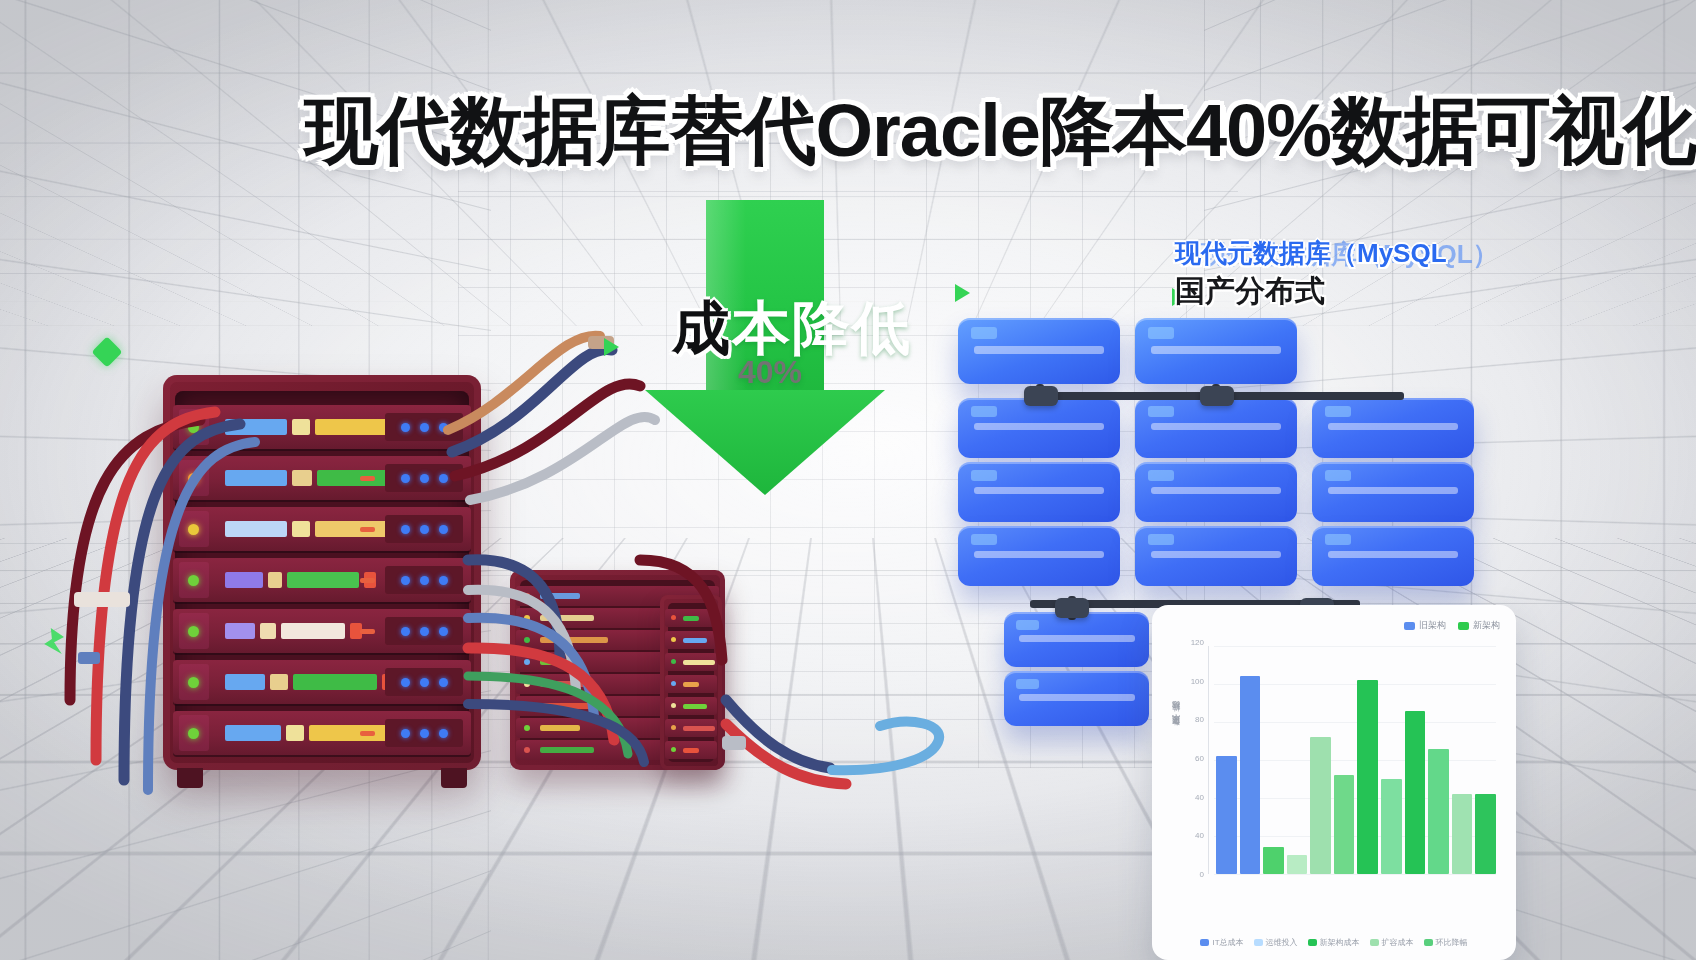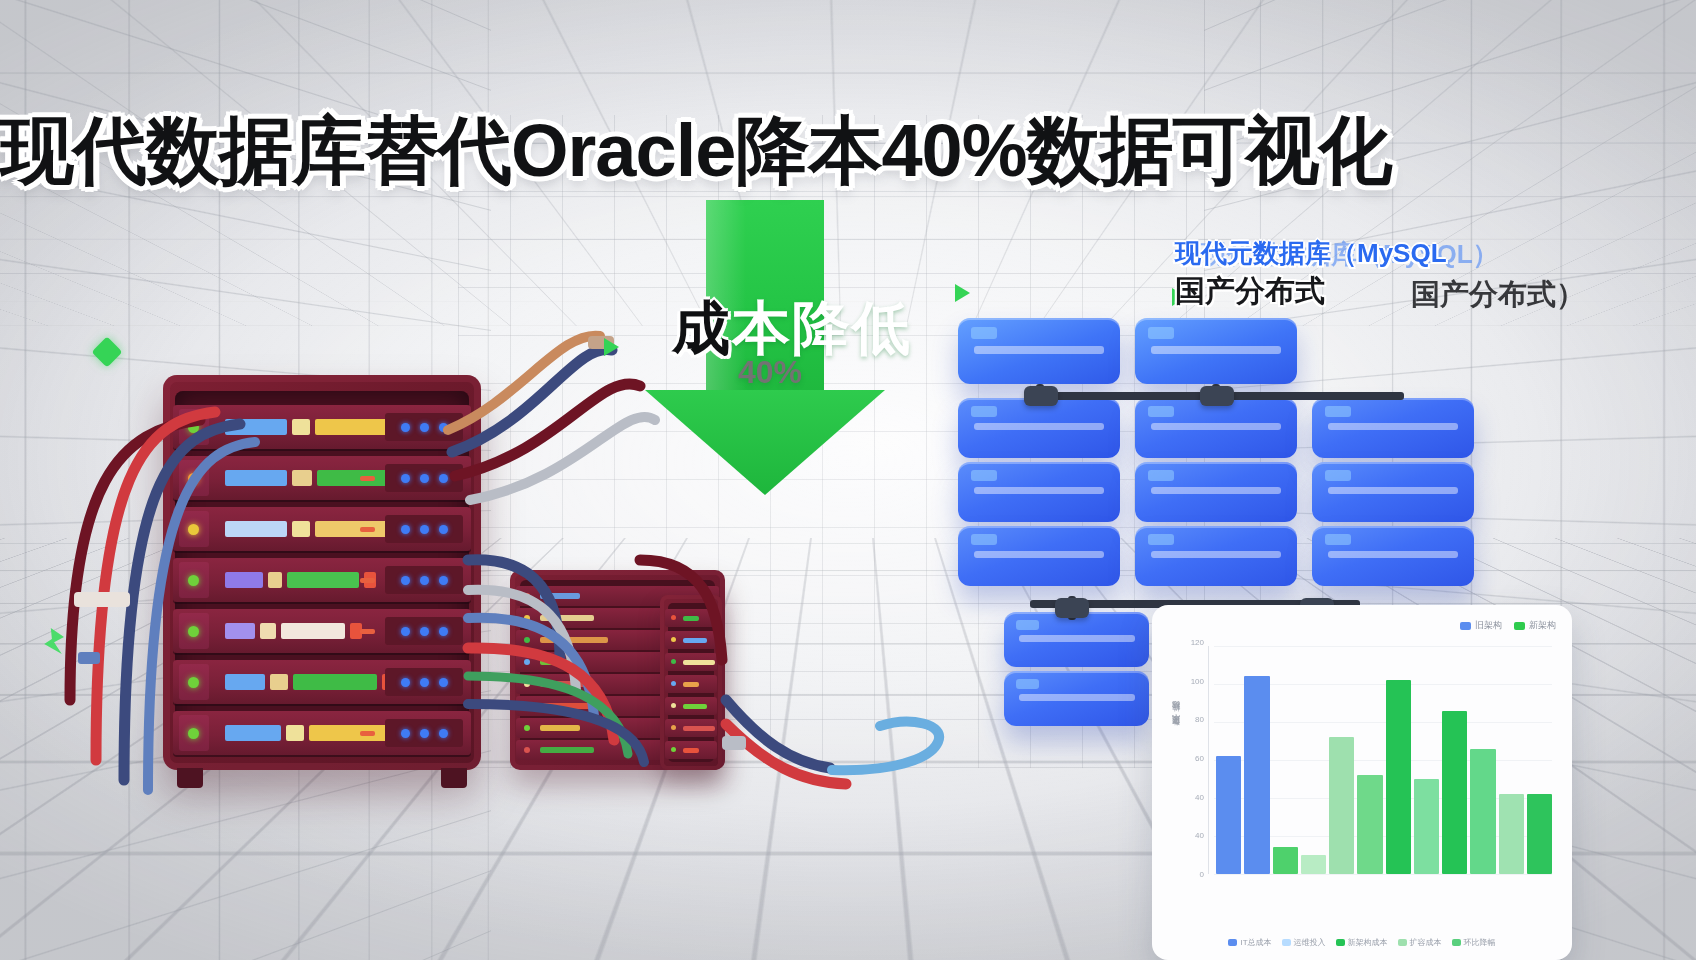--- a/index.html
+++ b/index.html
@@ -45,28 +45,27 @@
     background-image:
       repeating-linear-gradient(0deg, rgba(158,162,170,.30) 0 1.3px, transparent 1.3px 48px),
       repeating-linear-gradient(90deg, rgba(158,162,170,.30) 0 1.3px, transparent 1.3px 52px);
     opacity:.9;
   }
   .vignette { position:absolute; inset:0;
     background:radial-gradient(ellipse 70% 62% at 50% 48%, rgba(255,255,255,.30) 0%, rgba(255,255,255,0) 58%, rgba(120,124,132,.20) 100%); }
 
   
   .title {
-    position:absolute; left:0; right:0; top:82px; text-align:left;
+    position:absolute; left:0; right:0; top:82px; text-align:right;
     font-size:74px; font-weight:900; letter-spacing:-1px; color:#111214;
     white-space:nowrap;
     text-shadow:
       -5px 0 0 #fff, 5px 0 0 #fff, 0 -5px 0 #fff, 0 5px 0 #fff,
       -4px -4px 0 #fff, 4px -4px 0 #fff, -4px 4px 0 #fff, 4px 4px 0 #fff,
       -6px 2px 0 #fff, 6px 2px 0 #fff, 0 8px 12px rgba(90,95,105,.28);
-    margin-top: 20px;
   }
 
   
   .label-block { position:absolute; white-space:nowrap; }
   .lbl-kicker { font-size:27px; font-weight:800; color:#6b4fe0;
     text-shadow:-2px 0 0 #fff,2px 0 0 #fff,0 -2px 0 #fff,0 2px 0 #fff,2px 2px 0 #fff,-2px 2px 0 #fff; }
   .lbl-main { font-size:34px; font-weight:800; color:#17181b; margin-top:6px;
     text-shadow:-2px 0 0 #fff,2px 0 0 #fff,0 -2px 0 #fff,0 2px 0 #fff,2px 2px 0 #fff,-2px 2px 0 #fff,2px -2px 0 #fff,-2px -2px 0 #fff; }
   .lbl-main.sm { font-size:30px; margin-top:0; }
 
@@ -144,21 +143,21 @@
     background:rgba(255,255,255,.45); border-radius:3px; }
   .bnode::before { content:""; position:absolute; left:8%; top:14%; width:16%; height:18%;
     background:rgba(150,205,255,.55); border-radius:3px; }
   .bnode.top { background:linear-gradient(160deg,#64a0ff 0%,#3f74f7 55%,#2f5ae9 100%); }
 
   .link { position:absolute; background:#2f3542; border-radius:3px; }
   .linkdot { position:absolute; width:34px; height:20px; background:#3b4454; border-radius:6px;
     box-shadow:0 3px 5px rgba(0,0,0,.25); }
 
   
-  #chart-card { position:absolute; left:1152px; top:605px; width:420px; height:355px;
+  #chart-card { position:absolute; left:1152px; top:605px; width:364px; height:355px;
     background:#fdfdfe; border-radius:16px; box-shadow:0 14px 34px rgba(70,80,110,.22);
     padding:14px 16px 10px 16px; overflow:hidden; }
   .ch-legend { display:flex; justify-content:flex-end; gap:12px; align-items:center;
     font-size:9px; color:#8a909c; }
   .ch-legend span { display:flex; align-items:center; gap:4px; white-space:nowrap; }
   .ch-legend i { width:11px; height:8px; border-radius:2px; display:block; }
   .ch-body { position:relative; margin-top:10px; height:258px; padding-left:46px; }
   .ch-ylab { position:absolute; left:4px; top:28%; font-size:8px; color:#9aa0ab;
     writing-mode:vertical-rl; transform:rotate(180deg); letter-spacing:1px; }
   .ch-axis { position:absolute; left:40px; top:4px; bottom:26px; width:1px; background:#dfe2e8; }
@@ -467,21 +466,20 @@
 
   <h1 class="title">现代数据库替代Oracle降本40%数据可视化</h1>
 
 
   <div class="label-block" id="label-right">
     <div style="position:relative;">
       <span class="ghost blurtxt" style="left:26px; top:1px;">现代元数据库（MySQL）</span>
       <div class="lbl-kicker" style="position:relative;">现代元数据库（MySQL</div>
     </div>
     <div style="position:relative;">
-      <span class="ghost blurtxt" style="left:236px; top:4px; color:#18191c; opacity:.85; font-size:29px;">国产分布式）</span>
       <div class="lbl-main sm" style="position:relative;">国产分布式</div>
     </div>
   </div>
 
   <div id="chart-card">
     <div class="ch-legend blurtxt" id="ch-legend">
         <span>
           <i style="background:#5b8def"></i>
           <em style="font-style:normal">旧架构</em>
         </span>

